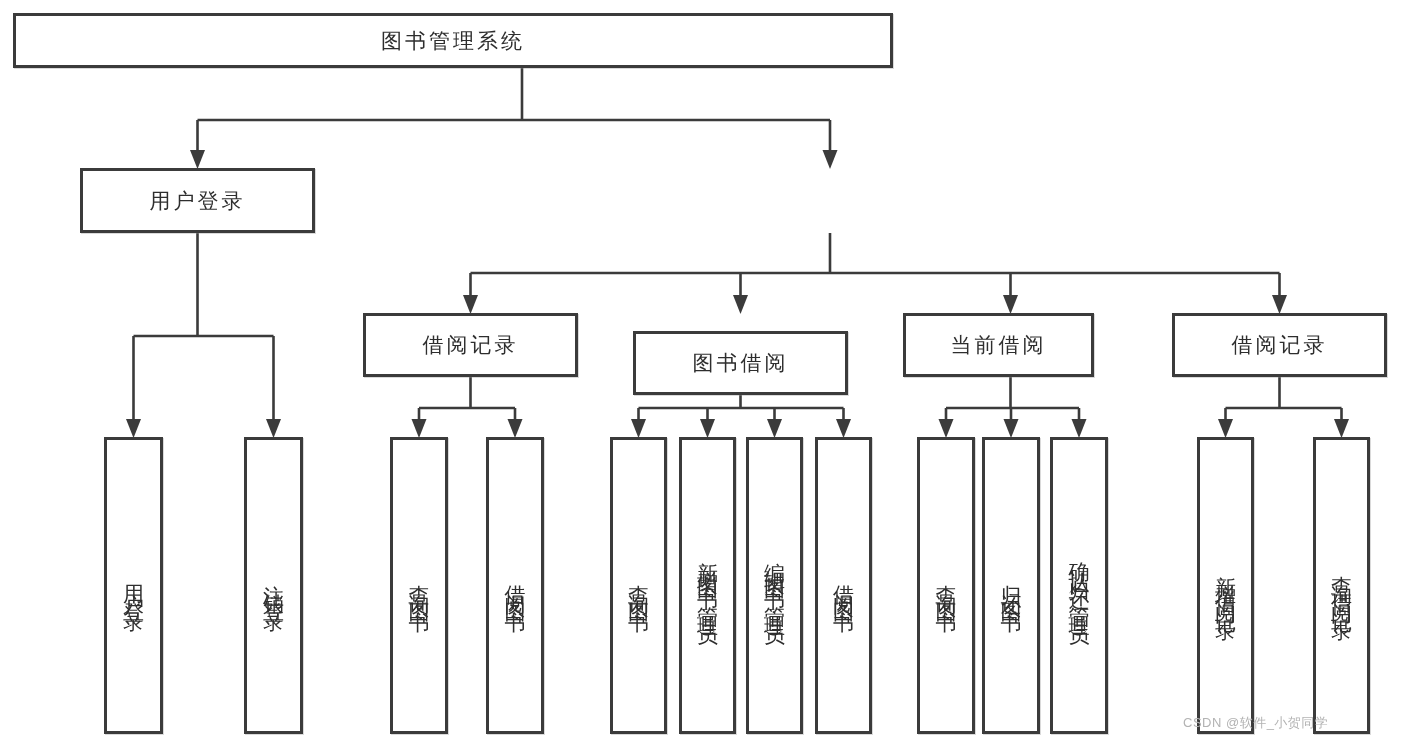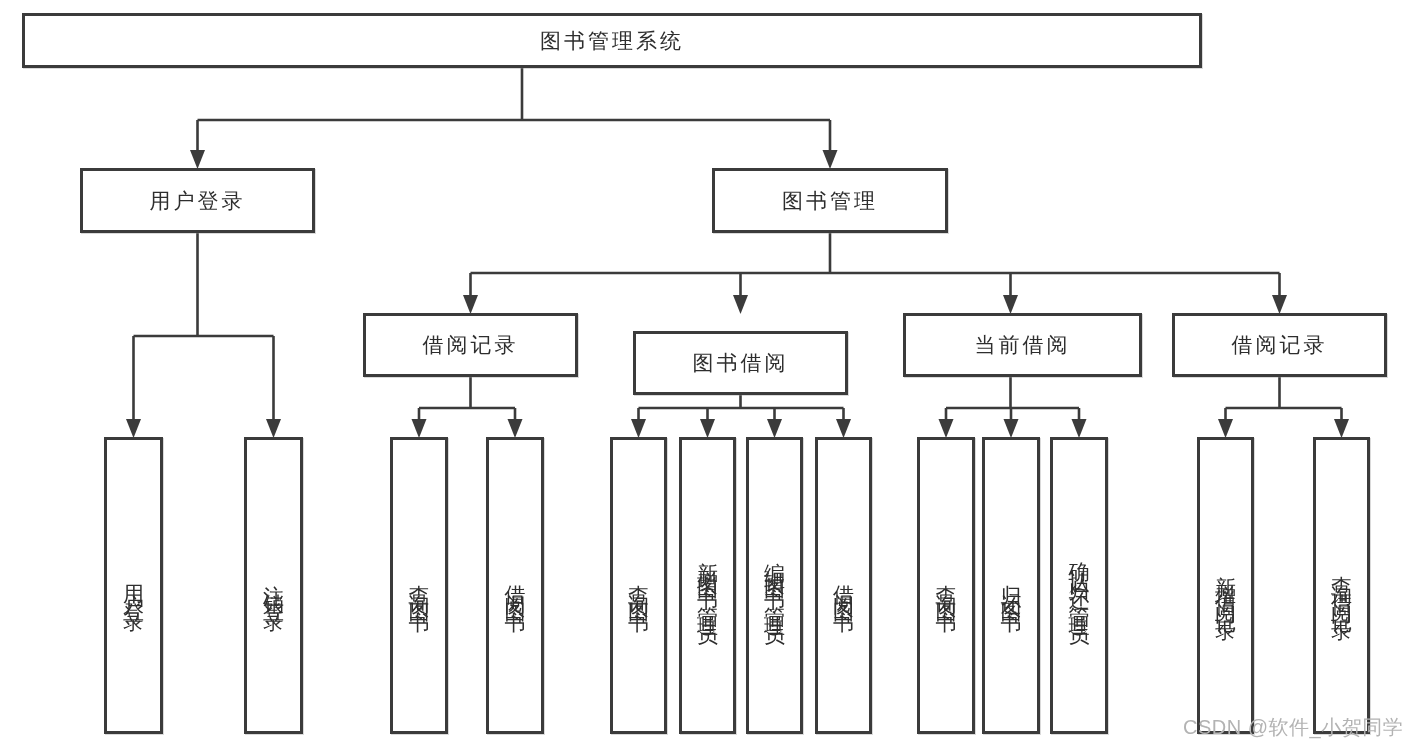--- a/index.html
+++ b/index.html
@@ -15,21 +15,21 @@
     border:3px solid #3b3b3b;display:flex;align-items:center;justify-content:center;
     color:#2e2e2e;box-shadow:1px 1px 0 rgba(150,150,150,0.35);
   }
   .lbl{font-size:21px;letter-spacing:3px;white-space:nowrap;}
   .vlbl{
     writing-mode:vertical-rl;text-orientation:mixed;
     font-size:21px;letter-spacing:9px;line-height:1.15;white-space:nowrap;
   }
   .watermark{
     position:absolute;left:1183px;top:714px;z-index:5;
-    font-size:20px;letter-spacing:0.5px;color:#b3b3b3;white-space:nowrap;
+    font-size:13px;letter-spacing:0.5px;color:#b3b3b3;white-space:nowrap;
   }
 </style>
 </head>
 <body>
 
 <div id="canvas">
 
   <svg class="wires" width="1405" height="747" viewBox="0 0 1405 747">
     <g>
       <path class="ln" d="M522 68 V120 M197.5 120 H830 M197.5 120 V151 M830 120 V151"></path>
@@ -66,38 +66,35 @@
       <path class="ah" d="M1003.5 419 h15 L1011 438 Z"></path>
       <path class="ah" d="M1071.5 419 h15 L1079 438 Z"></path>
     </g>
     <g>
       <path class="ln" d="M1279.5 377 V408 M1225.5 408 H1341.5 M1225.5 408 V419 M1341.5 408 V419"></path>
       <path class="ah" d="M1218 419 h15 L1225.5 438 Z"></path>
       <path class="ah" d="M1334 419 h15 L1341.5 438 Z"></path>
     </g>
   </svg>
 
-  <div class="box" style="left:22px;top:13px;width:1180px;height:55px">
+  <div class="box" style="left:13px;top:13px;width:880px;height:55px">
     <span class="lbl">图书管理系统</span>
   </div>
 
   <div class="box" style="left:80px;top:168px;width:235px;height:65px">
     <span class="lbl">用户登录</span>
-  </div>
-  <div class="box" style="left:712px;top:168px;width:236px;height:65px">
-    <span class="lbl">图书管理</span>
   </div>
 
   <div class="box" style="left:363px;top:313px;width:215px;height:64px">
     <span class="lbl">借阅记录</span>
   </div>
   <div class="box" style="left:633px;top:331px;width:215px;height:64px">
     <span class="lbl">图书借阅</span>
   </div>
-  <div class="box" style="left:903px;top:313px;width:239px;height:64px">
+  <div class="box" style="left:903px;top:313px;width:191px;height:64px">
     <span class="lbl">当前借阅</span>
   </div>
   <div class="box" style="left:1172px;top:313px;width:215px;height:64px">
     <span class="lbl">借阅记录</span>
   </div>
 
   <div class="box" style="left:104px;top:437px;width:59px;height:297px">
     <span class="vlbl">用户登录</span>
   </div>
   <div class="box" style="left:244px;top:437px;width:59px;height:297px">

